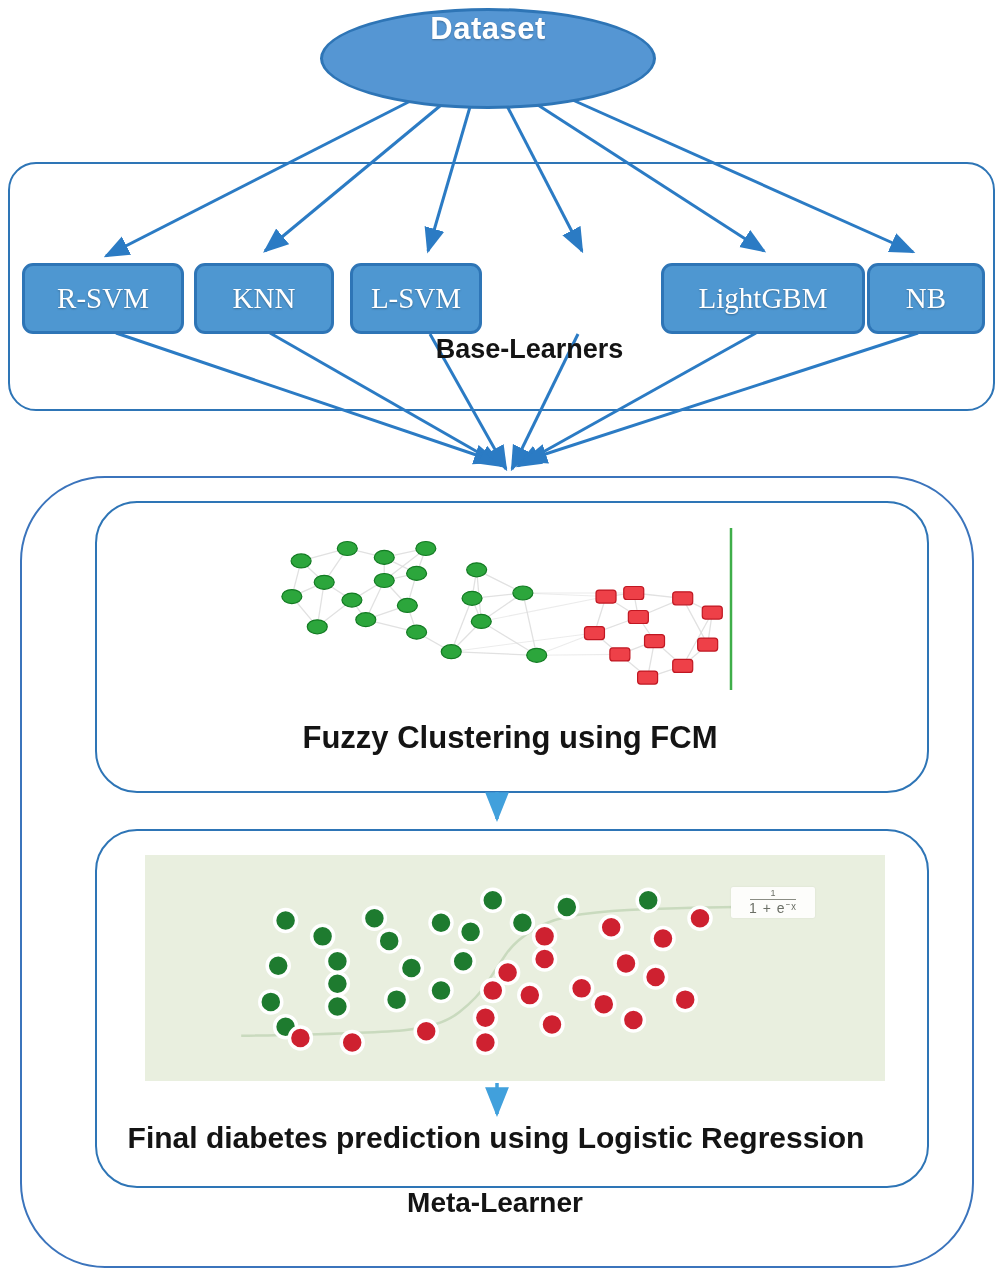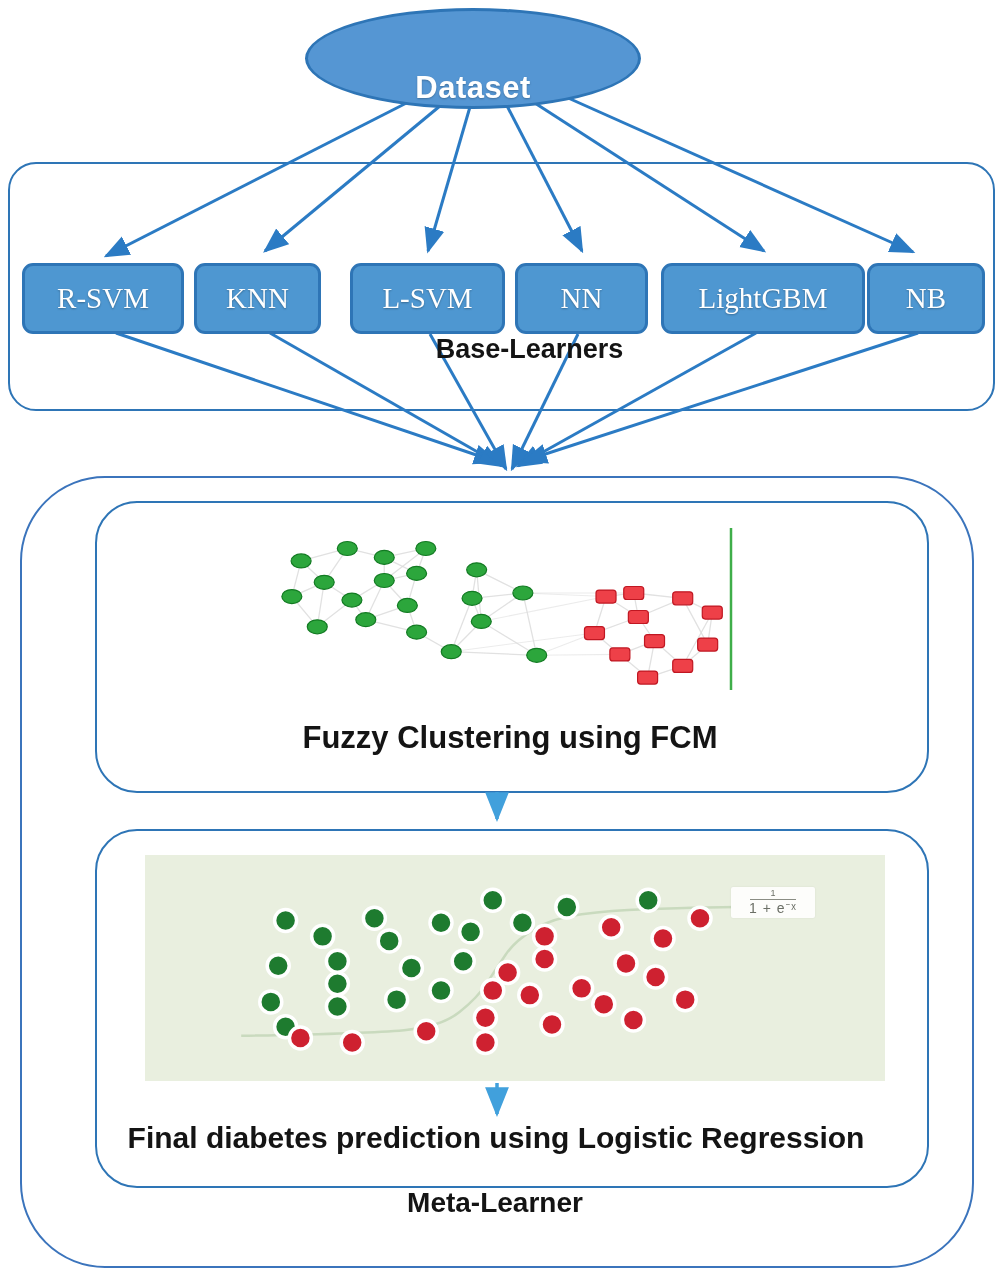--- a/index.html
+++ b/index.html
@@ -8,33 +8,33 @@
   .abs{position:absolute;}
 
   
   .container{position:absolute;border:2px solid #2E75B6;background:transparent;}
   #base-container{left:8px;top:162px;width:983px;height:245px;border-radius:28px;}
   #meta-container{left:20px;top:476px;width:950px;height:788px;border-radius:85px;border-color:#3B74BC;border-width:2px;}
   #fcm-box{left:95px;top:501px;width:830px;height:288px;border-radius:42px;background:#fff;}
   #lr-box{left:95px;top:829px;width:830px;height:355px;border-radius:42px;background:#fff;}
 
   
-  #dataset-ellipse{left:305px;top:8px;width:330px;height:95px;border-radius:50%;
-    background:#5596D3;border:3px solid #2E75B6;display:flex;align-items:flex-end;justify-content:center;}
+  #dataset-ellipse{left:320px;top:8px;width:330px;height:95px;border-radius:50%;
+    background:#5596D3;border:3px solid #2E75B6;display:flex;align-items:flex-start;justify-content:center;}
   #dataset-ellipse span{color:#fff;font-size:31px;font-weight:bold;letter-spacing:.5px;
     text-shadow:0 1px 2px rgba(0,0,0,.25);}
 
   
   .model-box{position:absolute;top:263px;height:71px;background:#4E97D1;border:3px solid #2E75B6;
     border-radius:11px;display:flex;align-items:center;justify-content:center;box-sizing:border-box;}
   .model-box span{color:#fff;font-family:"Liberation Serif",serif;font-size:29px;
     text-shadow:0 1px 2px rgba(0,0,0,.3);}
   #mb0{left:22px;width:162px;}
-  #mb1{left:194px;width:127px;}
-  #mb2{left:350px;width:155px;}
+  #mb1{left:194px;width:140px;}
+  #mb2{left:350px;width:132px;}
   #mb3{left:515px;width:133px;}
   #mb4{left:661px;width:204px;}
   #mb5{left:867px;width:118px;}
 
   
   .black-label{position:absolute;color:#141414;font-weight:600;text-align:center;}
   #base-label{left:8px;top:334px;width:987px;font-size:27px;margin-left:28px;}
   #fcm-caption{left:95px;top:720px;width:830px;font-size:31px;text-align:center;}
   #lr-caption{left:61px;top:1121px;width:870px;font-size:30px;}
   #meta-label{left:20px;top:1187px;width:950px;font-size:28px;}
@@ -93,23 +93,20 @@
   </div>
 
   <div class="model-box" id="mb0">
       <span>R-SVM</span>
     </div>
   <div class="model-box" id="mb1">
       <span>KNN</span>
     </div>
   <div class="model-box" id="mb2">
       <span>L-SVM</span>
-    </div>
-  <div class="model-box" id="mb3">
-      <span>NN</span>
     </div>
   <div class="model-box" id="mb4">
       <span>LightGBM</span>
     </div>
   <div class="model-box" id="mb5">
       <span>NB</span>
     </div>
 
   <div class="black-label" id="base-label">Base-Learners</div>
 

